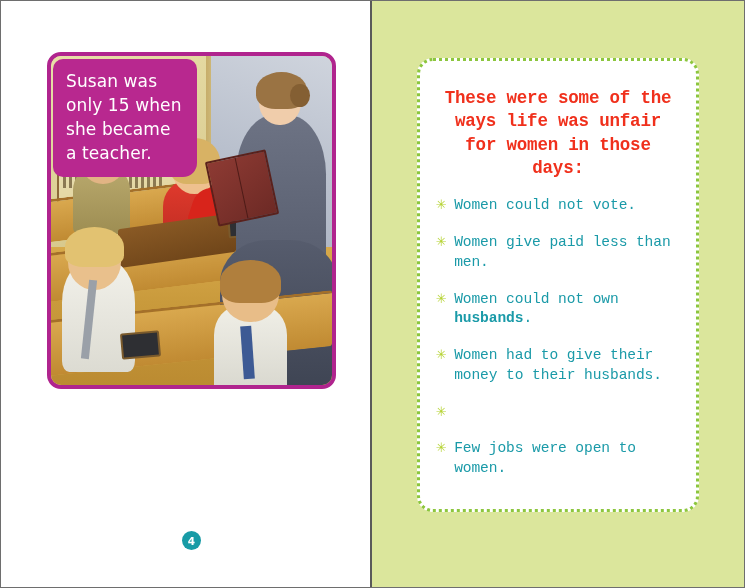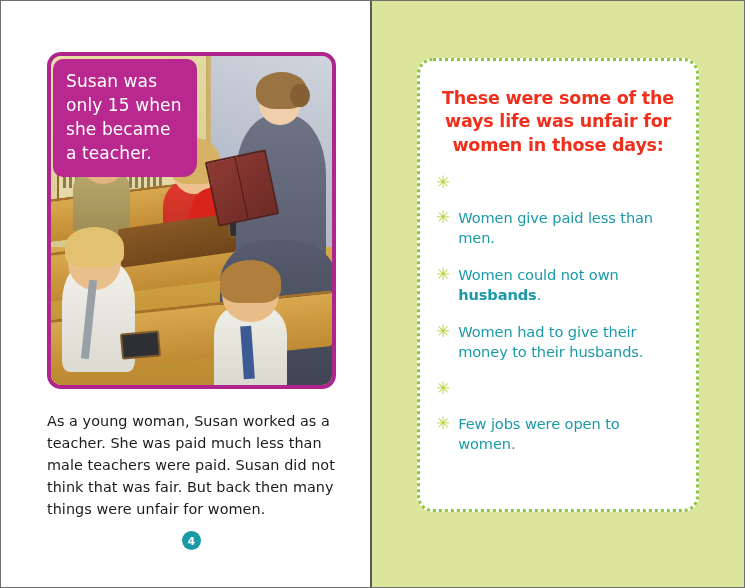--- a/index.html
+++ b/index.html
@@ -264,20 +264,21 @@
   .card {
     position: absolute;
     left: 45px;
     top: 57px;
     width: 282px;
     height: 454px;
     background: #ffffff;
     border: 3px dotted #8cc63e;
     border-radius: 16px;
     padding: 20px 16px 14px 16px;
+    font-family: Liberation Mono, monospace;
   }
 
   .card-heading {
     color: #f0301c;
     font-weight: bold;
     font-size: 17.5px;
     line-height: 1.33;
     text-align: center;
     margin: 6px 6px 16px 6px;
     letter-spacing: -.2px;
@@ -378,33 +379,33 @@
 
         <div class="child boy-right-body"></div>
         <div class="child-head boy-right-head"></div>
         <div class="child-head boy-right-hair"></div>
         <div class="child boy-right-tie"></div>
       </div>
     </div>
 
     <div class="callout">Susan was only 15 when she became a teacher.</div>
 
-    <p class="body-text">As a young woman, Susan worked as a teacher. She was paid much less than male teachers were paid. Susan did not think that was fair. But back then many things were unfair for women.</p>
 
     <div class="page-number pn-left">4</div>
   </div>
 
   <div class="page-right">
 
     <div class="card">
       <div class="card-heading">These were some of the ways life was unfair for women in those days:</div>
 
       <ul class="fact-list" id="fact-list">
           <li class="fact-item">
             <span class="bullet">✳</span>
+            <span class="fact-text">Women could not vote.</span>
           </li>
           <li class="fact-item">
             <span class="bullet">✳</span>
             <span class="fact-text">Women give paid less than men.</span>
           </li>
           <li class="fact-item">
             <span class="bullet">✳</span>
             <span class="fact-text">Women could not own <b>husbands</b>.</span>
           </li>
           <li class="fact-item">

